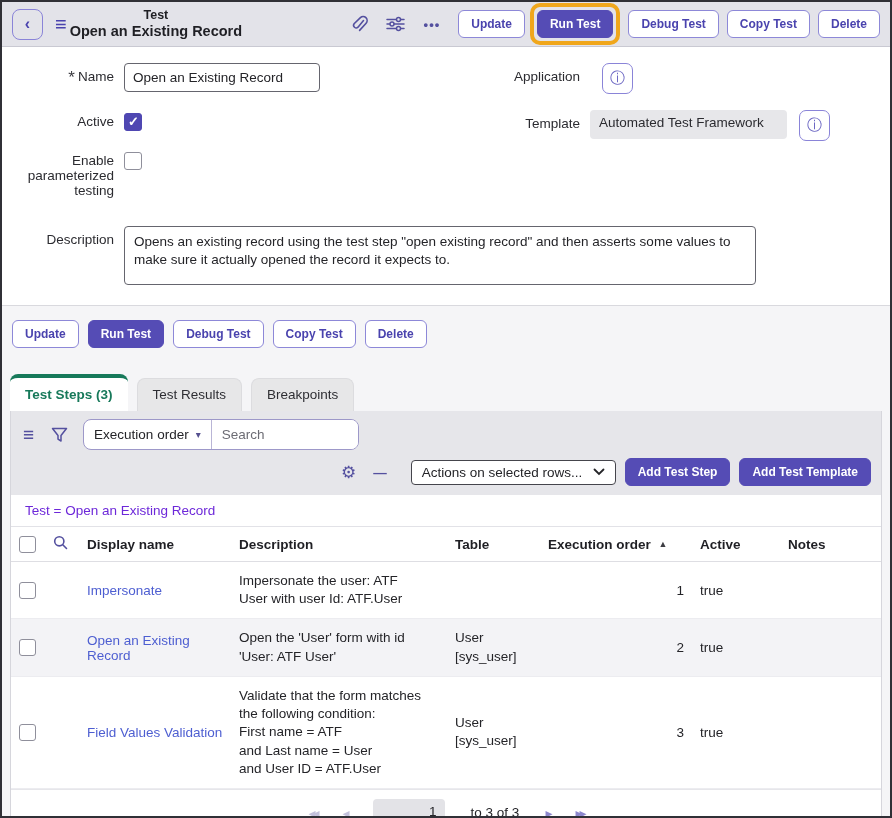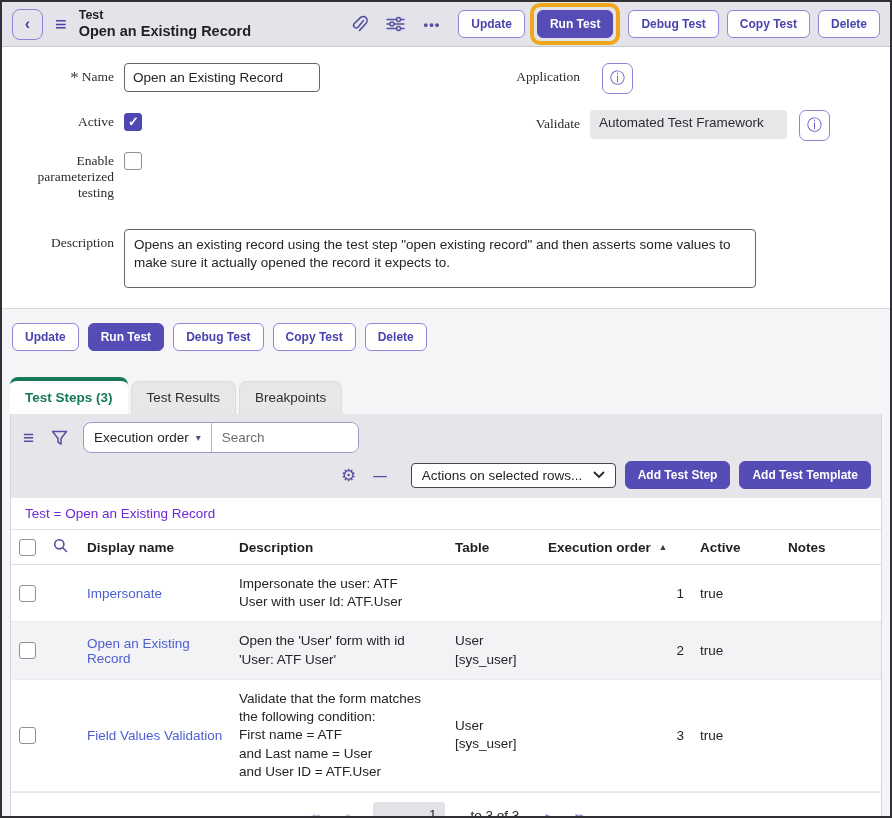--- a/index.html
+++ b/index.html
@@ -9,55 +9,55 @@
     font-family:"Liberation Sans", sans-serif;
     font-size:13.5px; color:#242428;
     background:#fff;
   }
   .frame { width:892px; height:818px; border:2px solid #303036; display:flex; flex-direction:column; background:#fff; overflow:hidden; }
 
   
   .hdr { height:45px; flex:0 0 45px; background:#e3e3e9; border-bottom:1px solid #c9c9d2; display:flex; align-items:center; padding:0 10px; }
   .back-btn { width:31px; height:31px; border:1px solid #8a84d8; border-radius:8px; background:transparent; color:#4a43ae; font-size:16px; font-weight:700; display:flex; align-items:center; justify-content:center; cursor:pointer; }
   .ctx-menu { margin-left:12px; color:#4a43ae; font-size:20px; font-weight:700; cursor:pointer; line-height:1; }
-  .title-block { margin-left:12px; line-height:1.15; }
+  .title-block { margin-left:3px; line-height:1.15;text-align:center; }
   .title-type { font-size:12.5px; font-weight:700; color:#1f1f24; }
   .title-name { font-size:14.5px; font-weight:700; color:#1f1f24; }
   .hdr-spacer { flex:1; }
   .hdr-icon { color:#54509f; margin:0 9px; cursor:pointer; display:flex; align-items:center; }
   .ellipsis { font-size:13px; letter-spacing:1px; color:#54509f; font-weight:700; margin:0 10px; cursor:pointer; }
 
   .btn { font-family:inherit; font-weight:700; font-size:12px; padding:6px 12px; border-radius:6px; cursor:pointer; white-space:nowrap; }
   .btn-outline { background:#fff; color:#4a43ae; border:1px solid #8d88d8; }
   .btn-filled  { background:#554cb5; color:#fff; border:1px solid #554cb5; }
   .hdr .btn { margin-left:8px; }
   .highlight-wrap { border:4px solid #f0a71c; border-radius:10px; padding:3px 3px; margin-left:5px; display:inline-flex; }
   .highlight-wrap .btn { margin-left:0; }
 
   
   .form-area { background:#fff; padding:16px 0 4px; }
   .form-cols { display:flex; }
   .col-left { width:478px; }
   .col-right { flex:1; }
   .f-row { display:flex; margin-bottom:16px; align-items:flex-start; }
-  .f-label { width:122px; flex:0 0 122px; text-align:right; padding-right:10px; padding-top:6px; color:#2b2b30;font-family:Liberation Serif, serif; }
+  .f-label { width:122px; flex:0 0 122px; text-align:right; padding-right:10px; padding-top:6px; color:#2b2b30; }
   .col-right .f-label { width:110px; flex:0 0 110px; }
   .req-star { font-size:17px; line-height:0.6; vertical-align:-2px; color:#3c3c42; margin-right:3px; }
   .text-input { width:196px; height:29px; border:1px solid #65656e; border-radius:4px; padding:0 8px; font-family:inherit; font-size:13.5px; color:#242428; background:#fff; }
   .ro-field { width:197px; height:29px; background:#e7e7ea; border-radius:4px; padding:5px 9px; color:#2b2b30; }
   .info-btn { width:31px; height:31px; margin-left:12px; border:1px solid #8a84d8; border-radius:7px; background:#fff; color:#6a65c2; font-size:15px; display:flex; align-items:center; justify-content:center; cursor:pointer; }
   .checkbox { width:18px; height:18px; border:1px solid #8f8f9b; border-radius:3px; background:#fff; margin-top:5px; cursor:pointer; position:relative; }
   .checkbox.checked { background:#4f47b2; border-color:#4f47b2; }
   .checkbox.checked::after { content:"✓"; position:absolute; left:3px; top:0px; color:#fff; font-size:13px; font-weight:700; }
   .desc-textarea { width:632px; height:59px; border:1px solid #65656e; border-radius:4px; padding:6px 9px; font-family:inherit; font-size:13.5px; color:#242428; resize:none; line-height:1.35; }
 
   
   .section { flex:1; background:#f5f5f7; border-top:1px solid #d9d9de; padding:14px 8px 0; display:flex; flex-direction:column; }
   .action-row { display:flex; gap:9px; padding-left:2px; }
-  .tabs { display:flex; gap:3px; margin-top:26px; align-items:flex-end; }
+  .tabs { display:flex; gap:9px; margin-top:26px; align-items:flex-end; }
   .tab { padding:8px 15px 9px; border-radius:8px 8px 0 0; background:#e7e7e8; color:#2e2e33; border:1px solid #dcdcdf; border-bottom:none; cursor:pointer; }
   .tab.active { background:#fff; color:#17795a; font-weight:700; border:none; border-top:4px solid #17795a; padding-top:9px; }
 
   .list-box { background:#fff; border:1px solid #d6d6dc; border-top:none; display:flex; flex-direction:column; }
   .lt-toolbar { background:#e6e6ea; padding:8px 10px 9px 12px; }
   .lt-row1 { display:flex; align-items:center; }
   .lt-icon { color:#54509f; margin-right:15px; cursor:pointer; display:flex; align-items:center; }
   .hamburger { font-size:19px; font-weight:700; line-height:1; margin-right:17px; color:#54509f; cursor:pointer; }
   .search-combo { display:flex; align-items:stretch; height:31px; background:#fff; border:1px solid #9d98c9; border-radius:8px; overflow:hidden; width:276px; }
   .sort-select { display:flex; align-items:center; padding:0 10px; border-right:1px solid #b9b5d6; cursor:pointer; white-space:nowrap; color:#242428; }
@@ -160,21 +160,21 @@
         </div>
       </div>
       <div class="col-right">
         <div class="f-row">
           <div class="f-label">Application</div>
           <div class="info-btn">
             <span>ⓘ</span>
           </div>
         </div>
         <div class="f-row">
-          <div class="f-label">Validate</div>
+          <div class="f-label">Template</div>
           <div class="ro-field">Automated Test Framework</div>
           <div class="info-btn">
             <span>ⓘ</span>
           </div>
         </div>
       </div>
     </div>
     <div class="f-row" style="margin-top:12px;">
       <div class="f-label">Description</div>
       <textarea class="desc-textarea" style="">Opens an existing record using the test step "open existing record" and then asserts some values to make sure it actually opened the record it expects to.</textarea>

